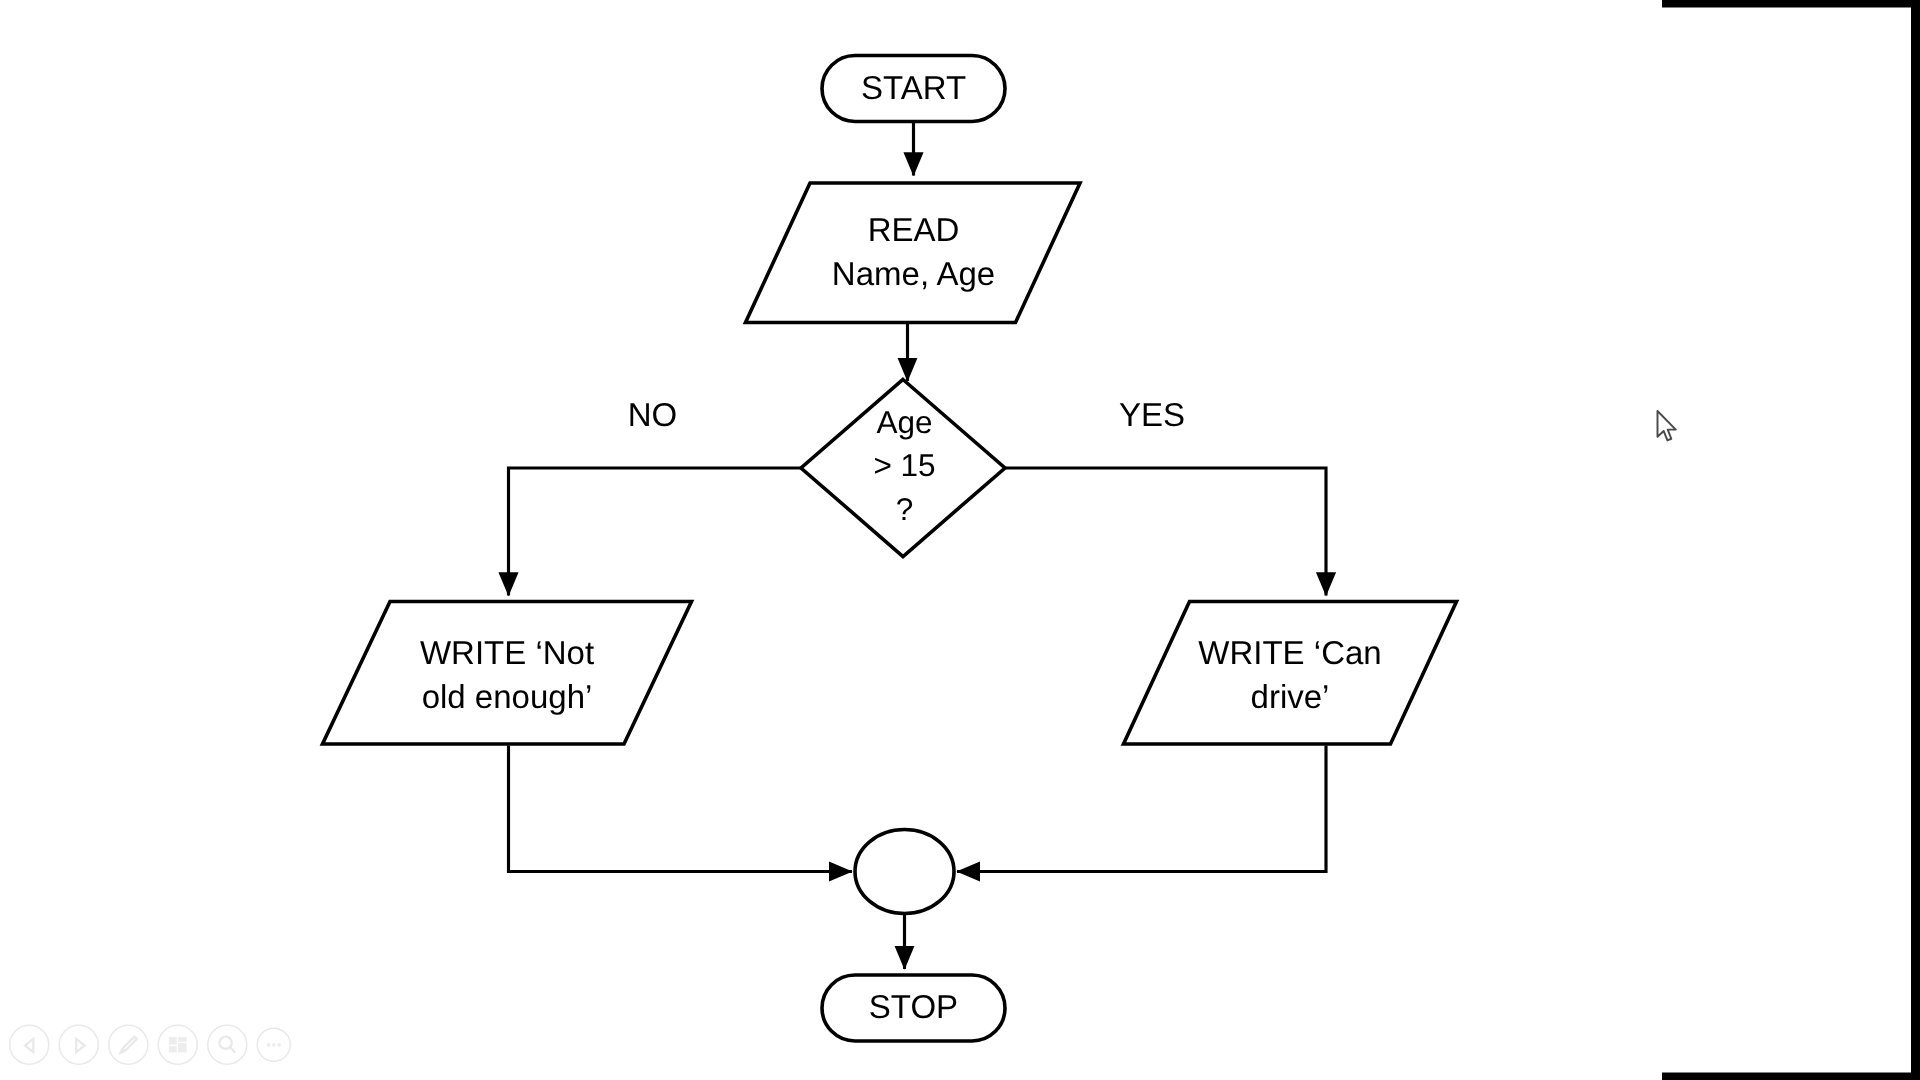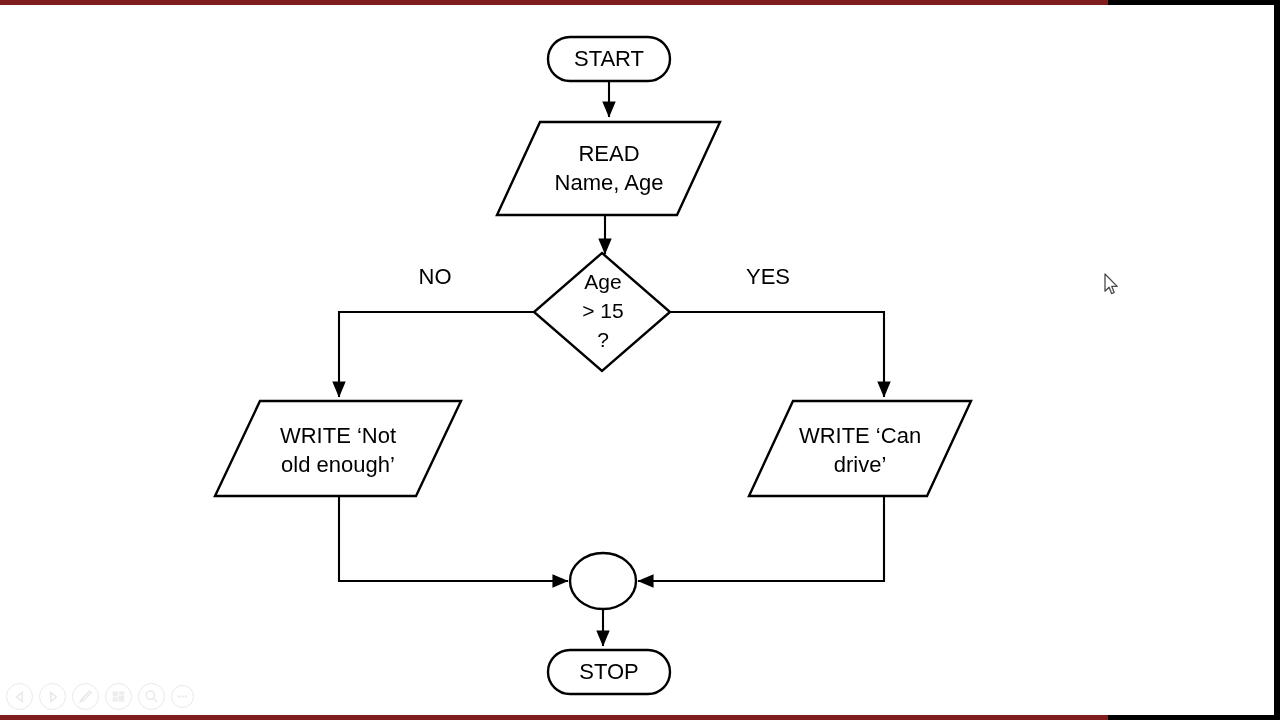--- a/index.html
+++ b/index.html
@@ -13,21 +13,21 @@
     height: 720px;
     overflow: hidden;
     font-family: "Liberation Sans", sans-serif;
   }
   #slide-stage {
     position: absolute;
     left: 0;
     top: 0;
     width: 1108px;
     height: 720px;
-    background: #7f1d1d;
+    background: #ffffff;
   }
   #slide-canvas {
     position: absolute;
     left: 0px;
     top: 5px;
     width: 1274px;
     height: 710px;
     background: #ffffff;
     overflow: hidden;
   }

